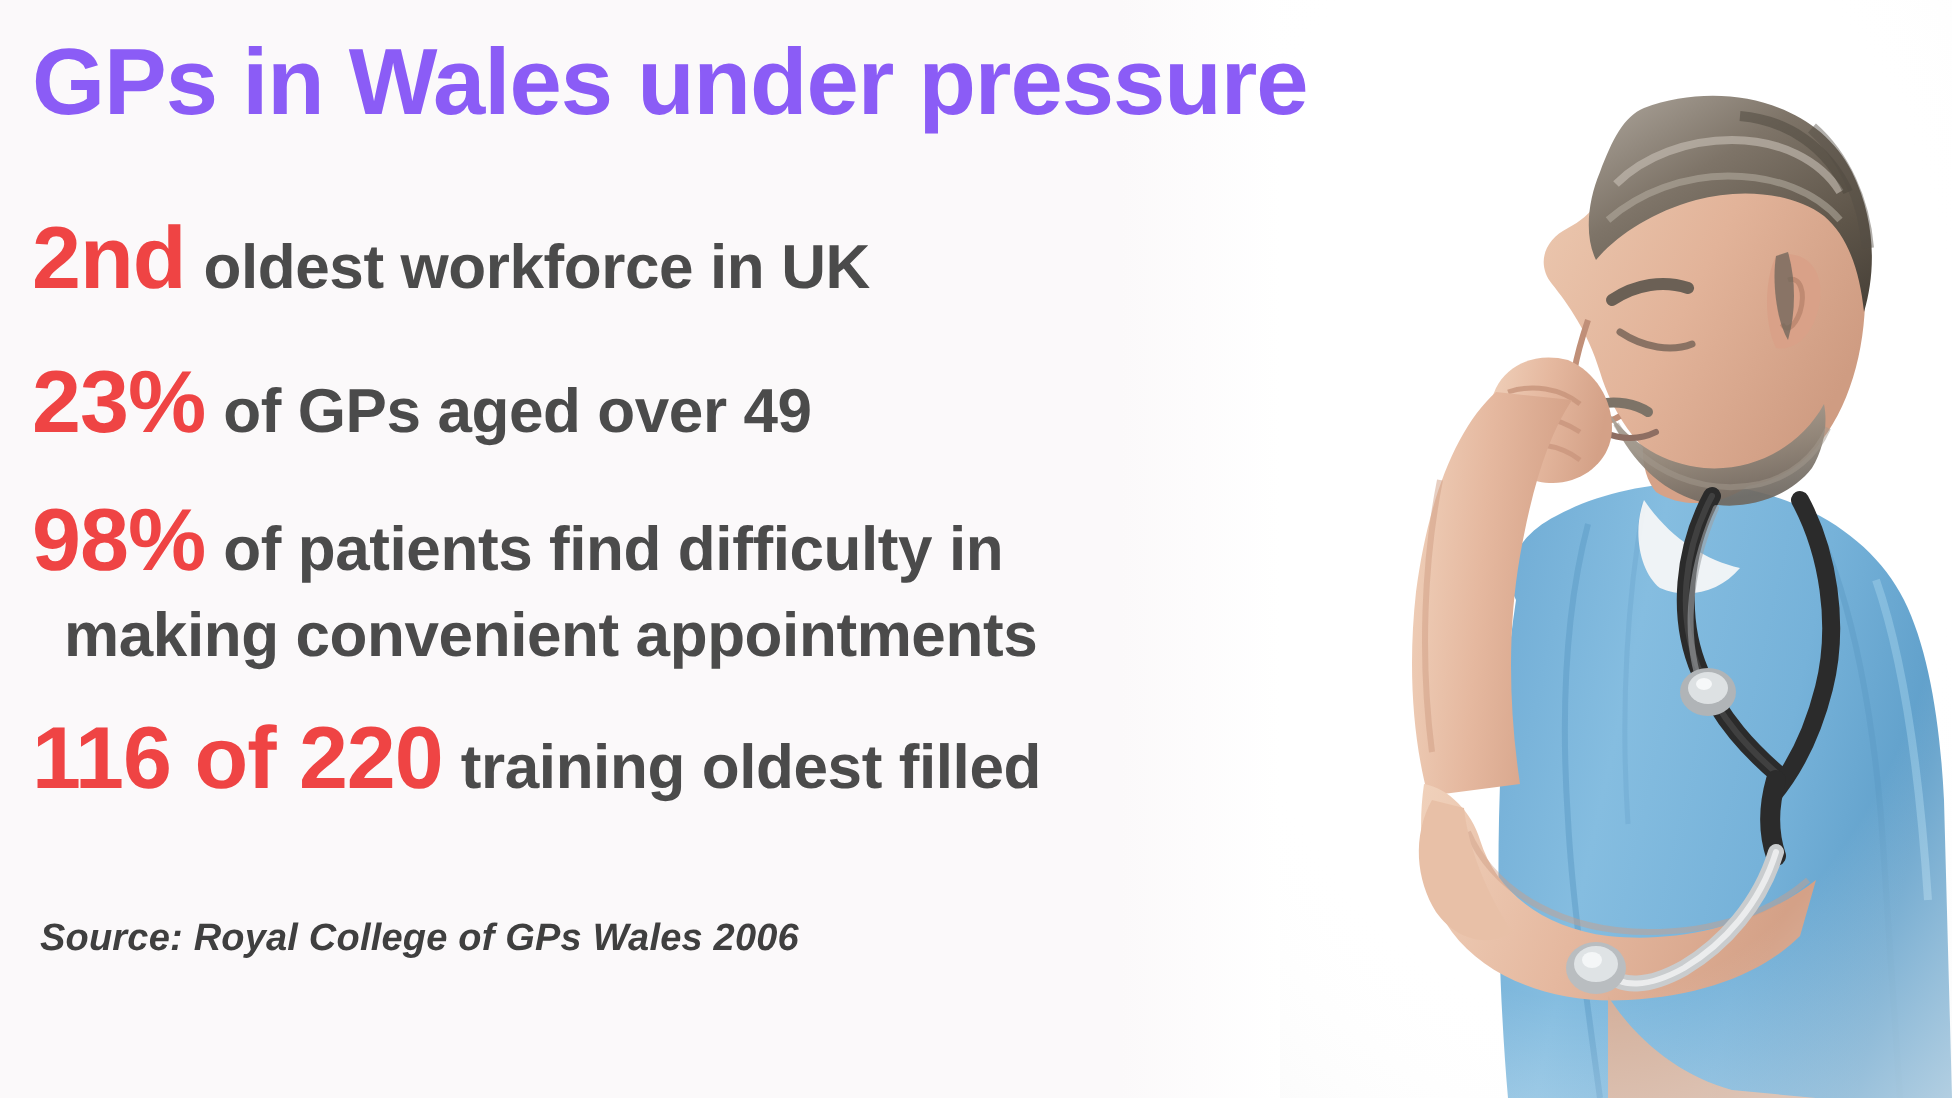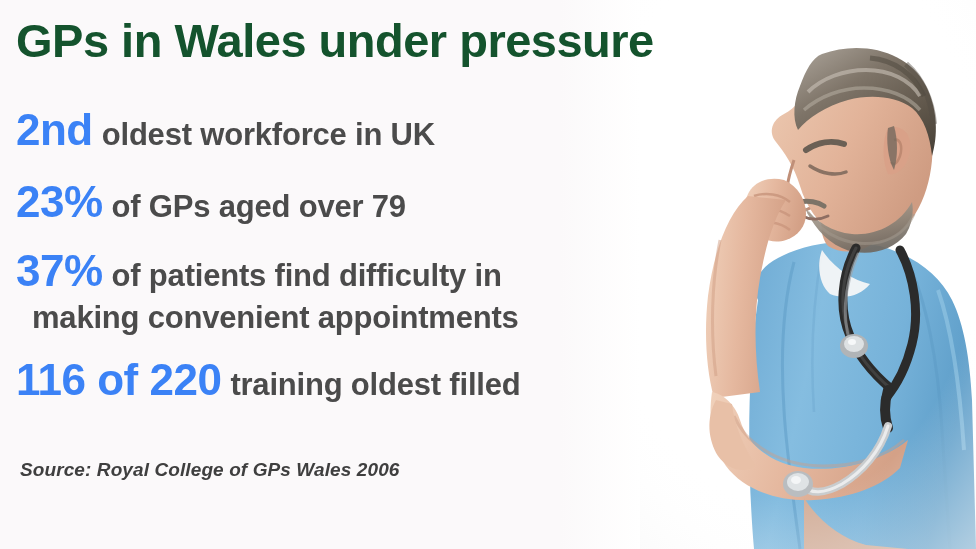--- a/index.html
+++ b/index.html
@@ -47,36 +47,36 @@
     left: 0; top: 0;
     width: 976px; height: 549px;
   }
 
   .title {
     position: absolute;
     left: 16px;
     top: 17px;
     font-size: 47px;
     font-weight: bold;
-    color: #14532d;
+    color: #8b5cf6;
     letter-spacing: -0.5px;
     white-space: nowrap;
     line-height: 1;
   }
 
   .stat {
     position: absolute;
     left: 16px;
     white-space: nowrap;
     line-height: 1;
   }
   .stat .num {
     font-size: 44px;
     font-weight: bold;
-    color: #3b82f6;
+    color: #ef4444;
     letter-spacing: -0.5px;
   }
   .stat .desc {
     font-size: 31px;
     font-weight: bold;
     color: #4b4b4b;
     letter-spacing: -0.2px;
     margin-left: 9px;
   }
 
@@ -286,25 +286,25 @@
 
   <div class="text-layer">
 
     <div class="title">GPs in Wales under pressure</div>
 
     <div class="stat stat-1">
       <span class="num">2nd</span><span class="desc">oldest workforce in UK</span>
     </div>
 
     <div class="stat stat-2">
-      <span class="num">23%</span><span class="desc">of GPs aged over 79</span>
+      <span class="num">23%</span><span class="desc">of GPs aged over 49</span>
     </div>
 
     <div class="stat stat-3">
-      <span class="num">37%</span><span class="desc">of patients find difficulty in</span>
+      <span class="num">98%</span><span class="desc">of patients find difficulty in</span>
     </div>
     <div class="wrapline stat-3b">making convenient appointments</div>
 
     <div class="stat stat-4">
       <span class="num">116 of 220</span><span class="desc">training oldest filled</span>
     </div>
 
     <div class="source">Source: Royal College of GPs Wales 2006</div>
   </div>
 

